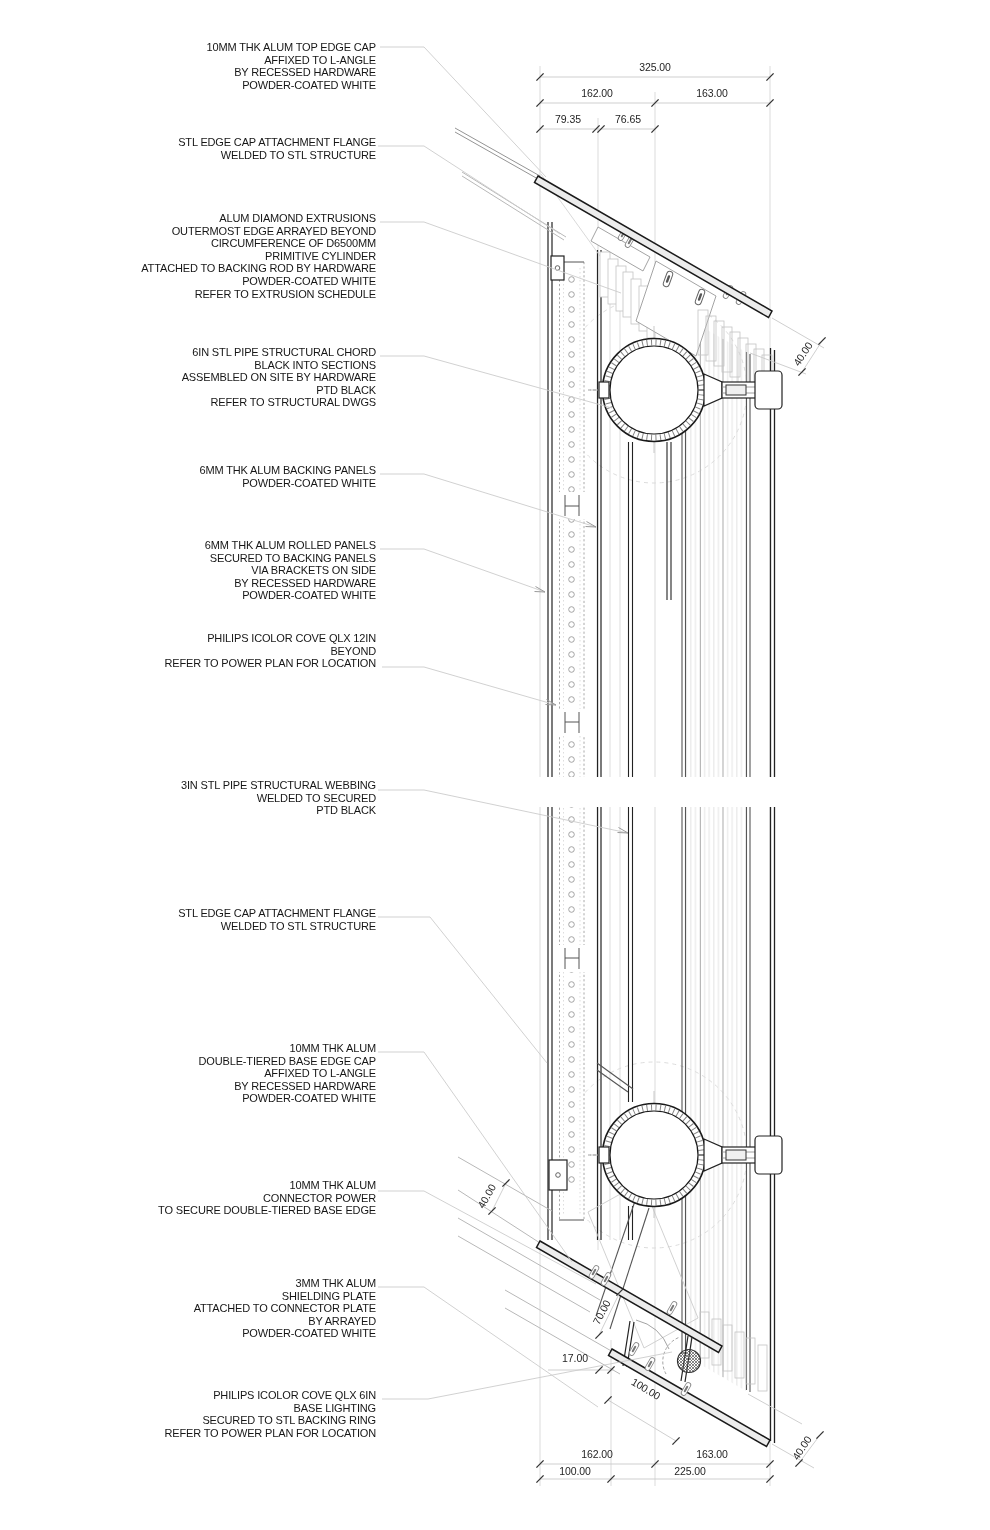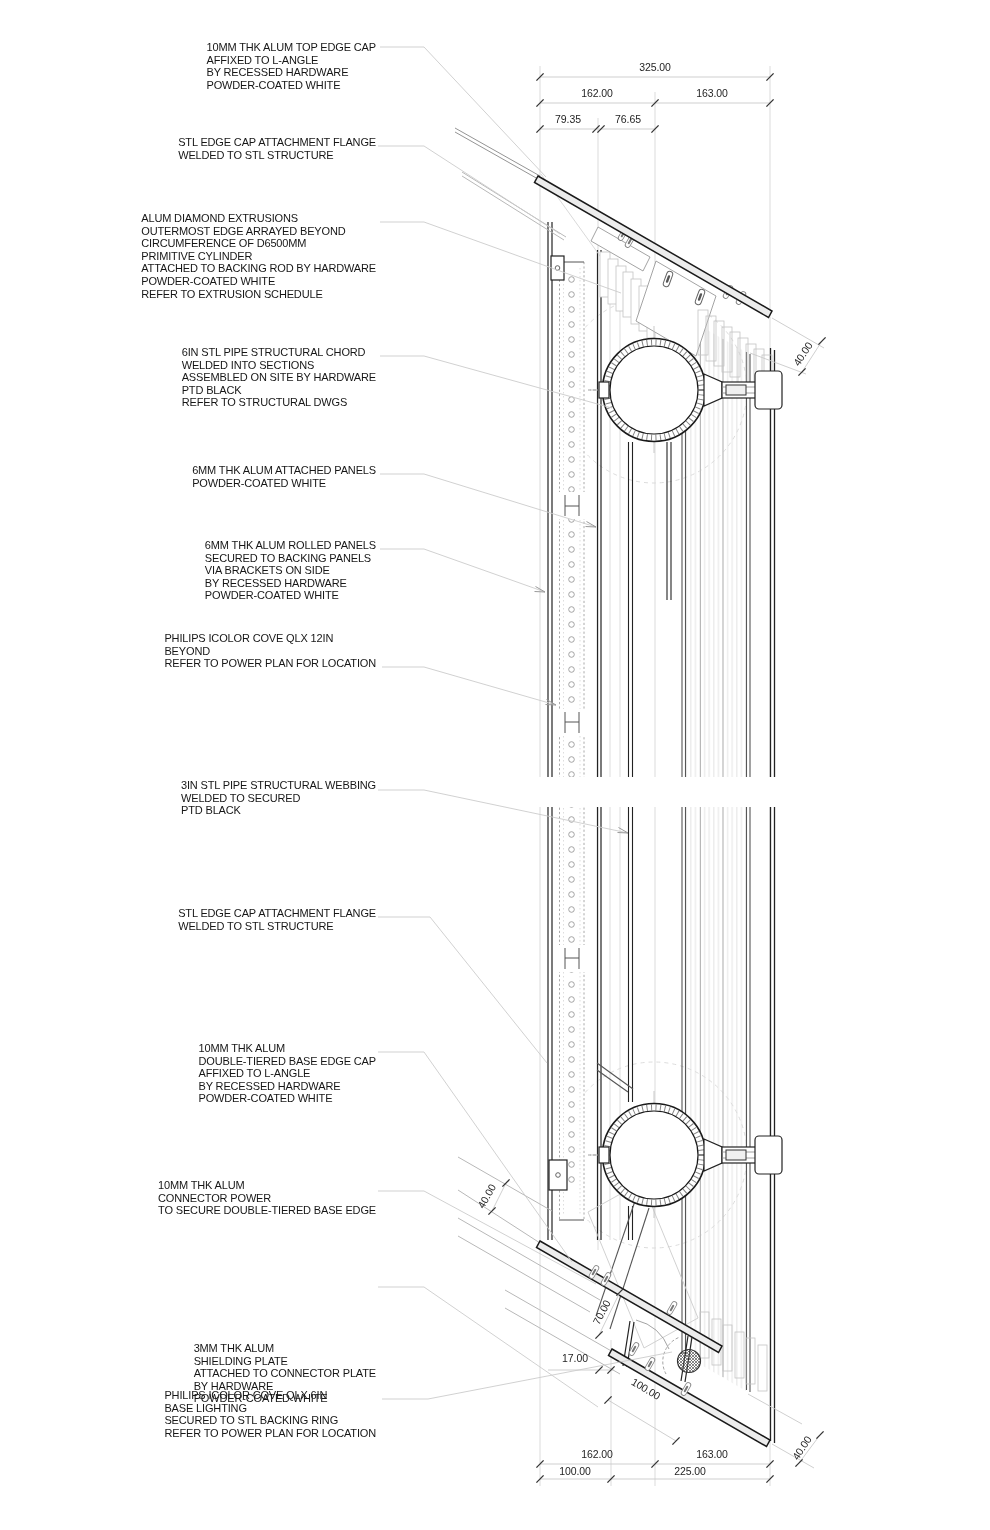--- a/index.html
+++ b/index.html
@@ -1,19 +1,19 @@
 <!DOCTYPE html>
 <html><head>
 <meta charset="utf-8">
 <style>
   html,body{margin:0;padding:0;background:#fff;}
   #stage{position:relative;width:990px;height:1530px;background:#ffffff;overflow:hidden;
          font-family:"Liberation Sans",sans-serif;}
   #drawing{position:absolute;left:0;top:0;}
-  .note{position:absolute;right:614px;white-space:nowrap;
+  .note{position:absolute;right:614px;text-align:right;white-space:nowrap;
         font:11px/12.6px "Liberation Sans",sans-serif;color:#161616;letter-spacing:-0.15px;}
   .dim{font:10.5px "Liberation Sans",sans-serif;fill:#1f1f1f;letter-spacing:-0.1px;}
   .xline{stroke:#d2d2d2;stroke-width:0.8;}
   .dimline{stroke:#c9c9c9;stroke-width:0.9;fill:none;}
   .leader{stroke:#cccccc;stroke-width:0.9;fill:none;}
   .tickline{stroke:#333;stroke-width:1.3;}
   .dark{stroke:#222;fill:none;}
   .mid{stroke:#555;fill:none;}
   .lt{stroke:#b8b8b8;fill:none;}
   .vlt{stroke:#dddddd;fill:none;}
@@ -360,27 +360,27 @@
   <div>ALUM DIAMOND EXTRUSIONS</div>
   <div>OUTERMOST EDGE ARRAYED BEYOND</div>
   <div>CIRCUMFERENCE OF D6500MM</div>
   <div>PRIMITIVE CYLINDER</div>
   <div>ATTACHED TO BACKING ROD BY HARDWARE</div>
   <div>POWDER-COATED WHITE</div>
   <div>REFER TO EXTRUSION SCHEDULE</div>
 </div>
 <div class="note" style="top:346px">
   <div>6IN STL PIPE STRUCTURAL CHORD</div>
-  <div>WELDED INTO SECTIONS</div>
+  <div>BLACK INTO SECTIONS</div>
   <div>ASSEMBLED ON SITE BY HARDWARE</div>
   <div>PTD BLACK</div>
   <div>REFER TO STRUCTURAL DWGS</div>
 </div>
 <div class="note" style="top:464px">
-  <div>6MM THK ALUM ATTACHED PANELS</div>
+  <div>6MM THK ALUM BACKING PANELS</div>
   <div>POWDER-COATED WHITE</div>
 </div>
 <div class="note" style="top:539px">
   <div>6MM THK ALUM ROLLED PANELS</div>
   <div>SECURED TO BACKING PANELS</div>
   <div>VIA BRACKETS ON SIDE</div>
   <div>BY RECESSED HARDWARE</div>
   <div>POWDER-COATED WHITE</div>
 </div>
 <div class="note" style="top:632px">
@@ -402,25 +402,25 @@
   <div>DOUBLE-TIERED BASE EDGE CAP</div>
   <div>AFFIXED TO L-ANGLE</div>
   <div>BY RECESSED HARDWARE</div>
   <div>POWDER-COATED WHITE</div>
 </div>
 <div class="note" style="top:1179px">
   <div>10MM THK ALUM</div>
   <div>CONNECTOR POWER</div>
   <div>TO SECURE DOUBLE-TIERED BASE EDGE</div>
 </div>
-<div class="note" style="top:1342px">
+<div class="note" style="top:1277px">
   <div>3MM THK ALUM</div>
   <div>SHIELDING PLATE</div>
   <div>ATTACHED TO CONNECTOR PLATE</div>
-  <div>BY HARDWARE</div>
+  <div>BY ARRAYED</div>
   <div>POWDER-COATED WHITE</div>
 </div>
 <div class="note" style="top:1389px">
   <div>PHILIPS ICOLOR COVE QLX 6IN</div>
   <div>BASE LIGHTING</div>
   <div>SECURED TO STL BACKING RING</div>
   <div>REFER TO POWER PLAN FOR LOCATION</div>
 </div>
 
 </div>

